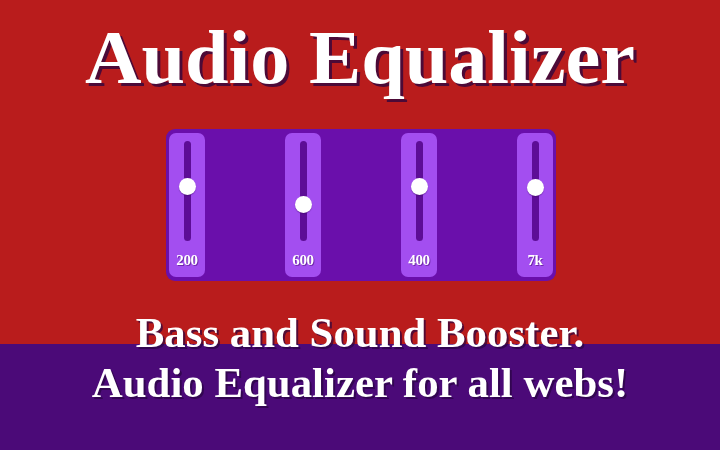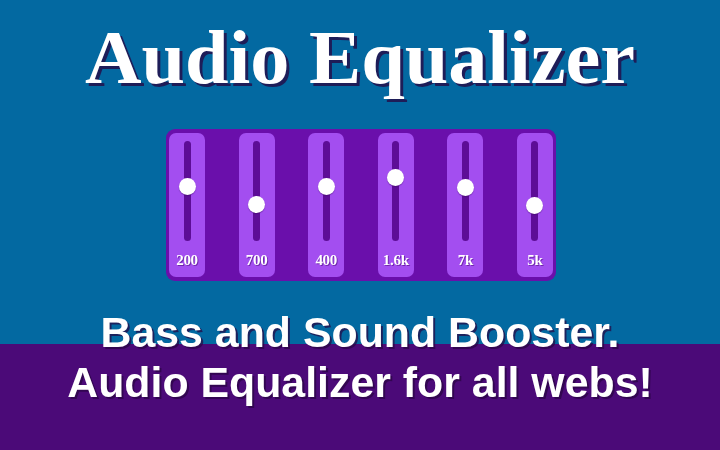--- a/index.html
+++ b/index.html
@@ -11,21 +11,21 @@
     height: 450px;
     overflow: hidden;
     background: #4b0a78;
     font-family: "Liberation Serif", "DejaVu Serif", serif;
   }
 
   #stage {
     position: relative;
     width: 720px;
     height: 344px;
-    background: #0369a1;
+    background: #b91c1c;
   }
 
   
   .title {
     position: absolute;
     left: 0;
     top: 14px;
     width: 720px;
     text-align: center;
     color: #ffffff;
@@ -114,21 +114,21 @@
   }
 
   
   .subtitle {
     position: absolute;
     left: 0;
     top: 308px;
     width: 720px;
     text-align: center;
     color: #ffffff;
-    font-family: Liberation Sans, sans-serif;
+    font-family: Liberation Serif, serif;
     font-weight: bold;
     font-size: 42px;
     line-height: 50px;
     text-shadow: 2px 2px 0 rgba(40,4,64,0.7);
     white-space: nowrap;
   }
   .subtitle .line {
     display: block;
     transform: scaleX(1.02);
     transform-origin: center center;
@@ -147,49 +147,35 @@
           <div class="eq-track"></div>
           <div class="eq-knob" style="top: 53px;"></div>
         </div>
         <div class="eq-label">200</div>
       </div>
       <div class="eq-col">
         <div class="eq-slider">
           <div class="eq-track"></div>
           <div class="eq-knob" style="top: 71px;"></div>
         </div>
-        <div class="eq-label">700</div>
+        <div class="eq-label">600</div>
       </div>
       <div class="eq-col">
         <div class="eq-slider">
           <div class="eq-track"></div>
           <div class="eq-knob" style="top: 53px;"></div>
         </div>
         <div class="eq-label">400</div>
       </div>
       <div class="eq-col">
         <div class="eq-slider">
           <div class="eq-track"></div>
-          <div class="eq-knob" style="top: 44px;"></div>
-        </div>
-        <div class="eq-label">1.6k</div>
-      </div>
-      <div class="eq-col">
-        <div class="eq-slider">
-          <div class="eq-track"></div>
           <div class="eq-knob" style="top: 54px;"></div>
         </div>
         <div class="eq-label">7k</div>
-      </div>
-      <div class="eq-col">
-        <div class="eq-slider">
-          <div class="eq-track"></div>
-          <div class="eq-knob" style="top: 72px;"></div>
-        </div>
-        <div class="eq-label">5k</div>
       </div>
     </div>
 
   <div class="subtitle">
     <span class="line">Bass and Sound Booster.</span>
     <span class="line">Audio Equalizer for all webs!</span>
   </div>
 
 </div>
 

